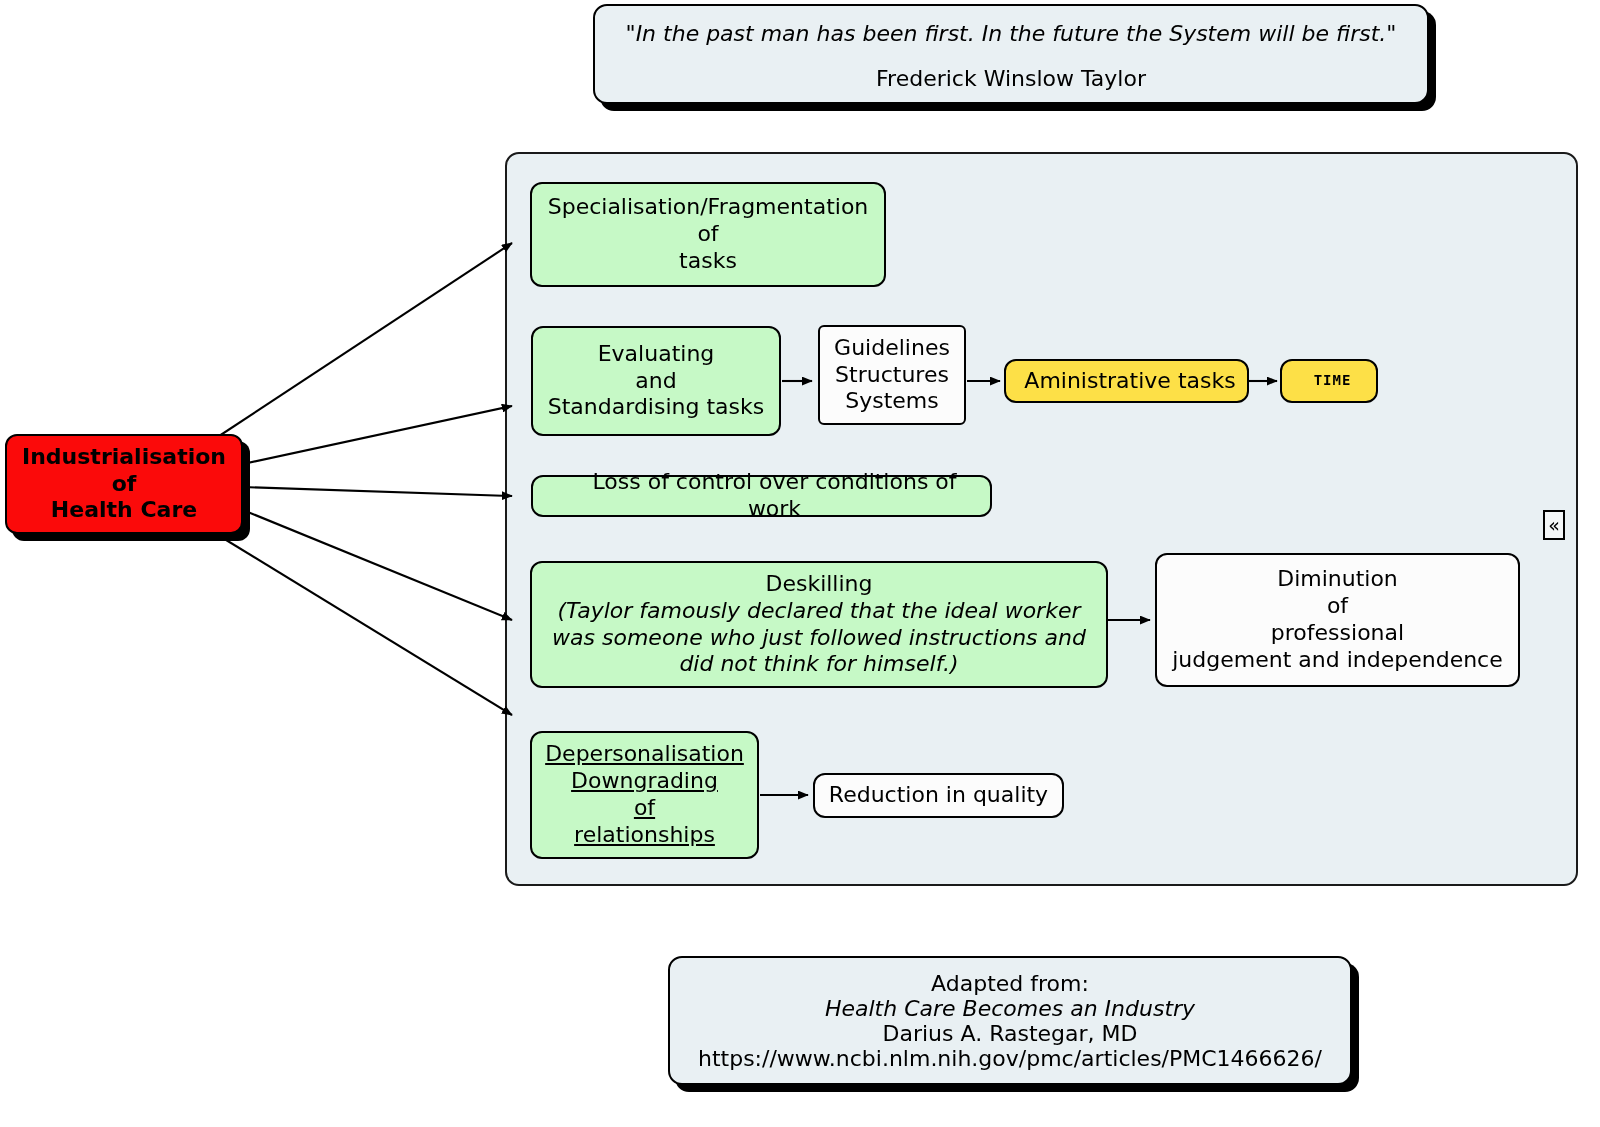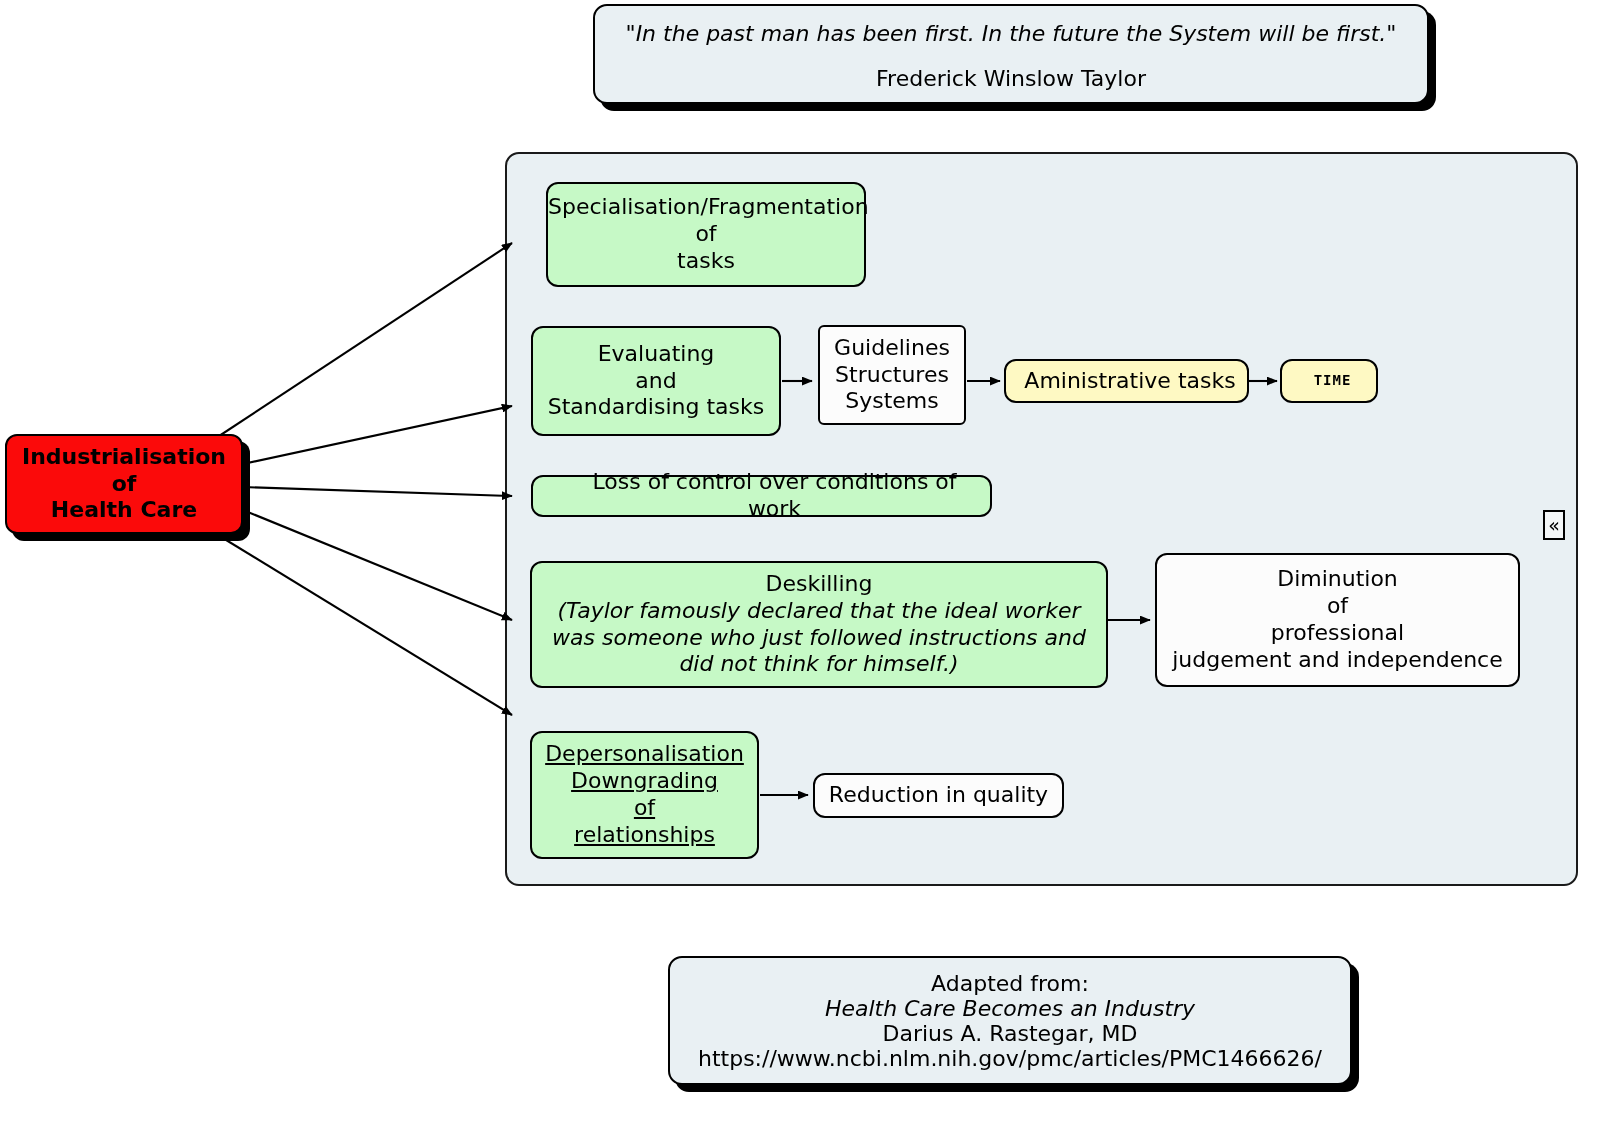--- a/index.html
+++ b/index.html
@@ -32,21 +32,21 @@
     color: #000000;
     line-height: 1.22;
     z-index: 4;
     background: #ffffff;
   }
   .node .txt { width: 100%; padding: 0 8px; }
   .shadow {
     box-shadow: 7px 7px 0 0 #000000;
   }
   .green  { background: #c6f9c6; }
-  .pink   { background: #fef9c3; padding-left: 7px; }
+  .pink   { background: #fde047; padding-left: 7px; }
   .white  { background: #fcfcfc; }
   .red    { background: #fb0a0a; font-weight: bold; text-align: center; }
 
   #container {
     position: absolute;
     box-sizing: border-box;
     border: 2px solid #1a1a1a;
     border-radius: 14px;
     background: #e9f0f3;
     z-index: 1;
@@ -130,21 +130,21 @@
   </svg>
 
   <div class="node red shadow" style="left:5px; top:434px; width:238px; height:100px; font-size:22px;">
     <div class="txt">
       <div>Industrialisation</div>
       <div>of</div>
       <div>Health Care</div>
     </div>
   </div>
 
-  <div class="node green" style="left:530px; top:182px; width:320px; height:105px; font-size:22px;margin-left:16px;">
+  <div class="node green" style="left:530px; top:182px; width:356px; height:105px; font-size:22px;">
     <div class="txt">
       <div>Specialisation/Fragmentation</div>
       <div>of</div>
       <div>tasks</div>
     </div>
   </div>
 
   <div class="node green" style="left:531px; top:326px; width:250px; height:110px; font-size:22px;">
     <div class="txt">
       <div>Evaluating</div>

